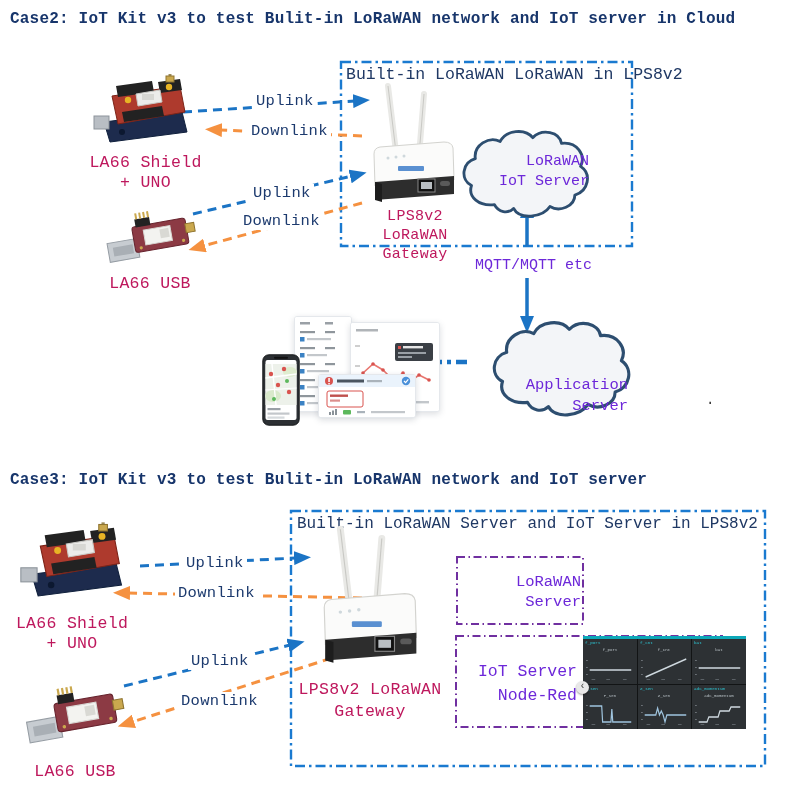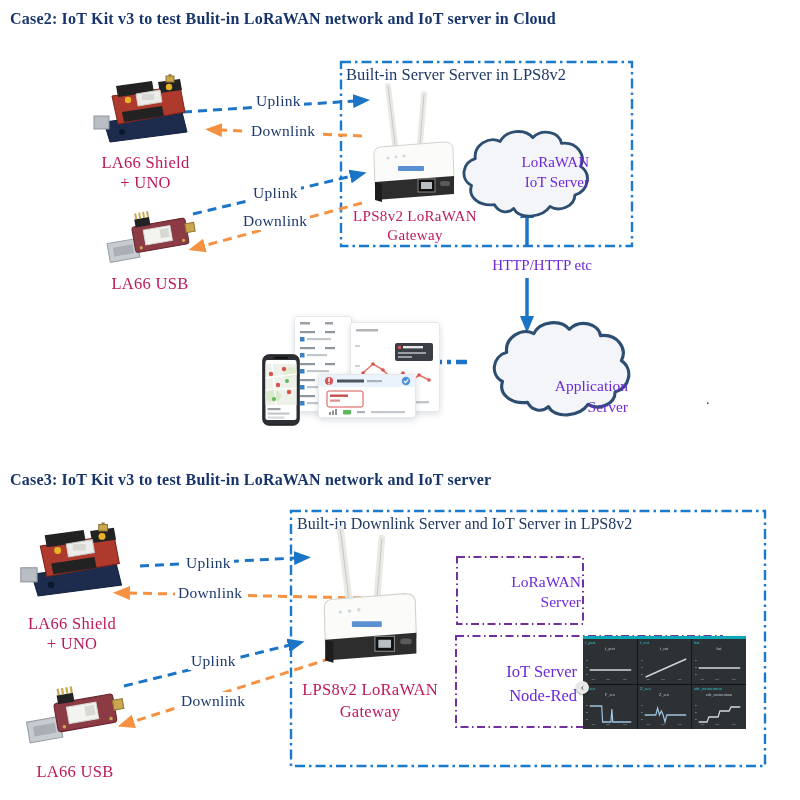--- a/index.html
+++ b/index.html
@@ -1,17 +1,17 @@
 <!DOCTYPE html>
 <html><head>
 <meta charset="utf-8">
 <style>
   html,body{margin:0;padding:0;background:#fff;}
   #stage{position:relative;width:800px;height:800px;background:#fff;overflow:hidden;
-         font-family:Liberation Serif, serif;color:#1f3864;}
+         font-family:Liberation Mono, monospace;color:#1f3864;}
   .abs{position:absolute;}
   .case-title{font-size:16px;font-weight:bold;color:#17356b;letter-spacing:.2px;white-space:nowrap;}
   .box-title{font-size:16px;color:#1f3864;white-space:nowrap;}
   .dev-label{font-size:16.5px;text-align:center;line-height:20px;color:#be185d;letter-spacing:.3px;}
   .link-label{font-size:15.5px;color:#1c3a6e;background:#fff;padding:0 3px;letter-spacing:.3px;white-space:nowrap;text-align:right;}
   .center-txt{text-align:right;color:#6d28d9;}
   svg{display:block;}
   .card{position:absolute;background:#fff;border:1px solid #e5e8ec;border-radius:3px;
         box-shadow:0 2px 6px rgba(60,70,90,.18);}
   
@@ -131,35 +131,35 @@
 
   <svg class="abs" style="left:460px;top:126px;z-index:2;" width="134" height="96" viewBox="0 0 140 100">
     <path d="M36,82 C20,84 8,74 12,62 C0,56 2,38 16,34 C14,20 30,10 42,16 C48,4 68,2 76,12 C86,2 104,6 106,18
              C122,16 132,30 126,42 C138,50 134,68 120,72 C120,84 104,90 94,84 C86,96 62,98 56,86 C50,92 40,90 36,82 Z" fill="#f3f5f8" stroke="#2d4e70" stroke-width="3" stroke-linejoin="round"></path>
   </svg>
   <div class="abs center-txt" style="left:465px;top:152px;width:124px;font-size:15px;line-height:20px;z-index:3;">
     <div>LoRaWAN</div>
     <div>IoT Server</div>
   </div>
 
-  <div class="abs center-txt" style="left:462px;top:257px;width:130px;font-size:15px;z-index:2;">HTTP/HTTP etc</div>
+  <div class="abs center-txt" style="left:462px;top:257px;width:130px;font-size:15px;z-index:2;">MQTT/MQTT etc</div>
 
   <svg class="abs" style="left:490px;top:316px;z-index:2;" width="146" height="106" viewBox="0 0 140 100">
     <path d="M36,82 C20,84 8,74 12,62 C0,56 2,38 16,34 C14,20 30,10 42,16 C48,4 68,2 76,12 C86,2 104,6 106,18
              C122,16 132,30 126,42 C138,50 134,68 120,72 C120,84 104,90 94,84 C86,96 62,98 56,86 C50,92 40,90 36,82 Z" fill="#f3f5f8" stroke="#2d4e70" stroke-width="3" stroke-linejoin="round"></path>
   </svg>
   <div class="abs center-txt" style="left:498px;top:348px;width:130px;font-size:15.5px;line-height:21px;z-index:3;margin-top:27px;">
     <div>Application</div>
     <div>Server</div>
   </div>
 
   <div class="abs" style="left:706px;top:392px;font-size:14px;color:#3a3a3a;z-index:2;">.</div>
 
-  <div class="abs box-title" style="left:346px;top:65px;font-size:16.5px;z-index:2;">Built-in Server Server in LPS8v2</div>
-  <div class="abs box-title" style="left:297px;top:515px;z-index:2;">Built-in Downlink Server and IoT Server in LPS8v2</div>
+  <div class="abs box-title" style="left:346px;top:65px;font-size:16.5px;z-index:2;">Built-in LoRaWAN LoRaWAN in LPS8v2</div>
+  <div class="abs box-title" style="left:297px;top:515px;z-index:2;">Built-in LoRaWAN Server and IoT Server in LPS8v2</div>
 
   <div class="abs link-label" style="left:253px;top:92px;z-index:2;">Uplink</div>
   <div class="abs link-label" style="left:248px;top:122px;z-index:2;">Downlink</div>
   <div class="abs link-label" style="left:250px;top:184px;z-index:2;">Uplink</div>
   <div class="abs link-label" style="left:240px;top:212px;z-index:2;">Downlink</div>
 
   <div class="abs" style="left:258px;top:302px;width:220px;height:135px;z-index:3;">
 
     <svg class="card" style="left:36px;top:14px;" width="56" height="94" viewBox="0 0 56 94">
       <rect x="0" y="0" width="56" height="94" fill="#fff"></rect>

